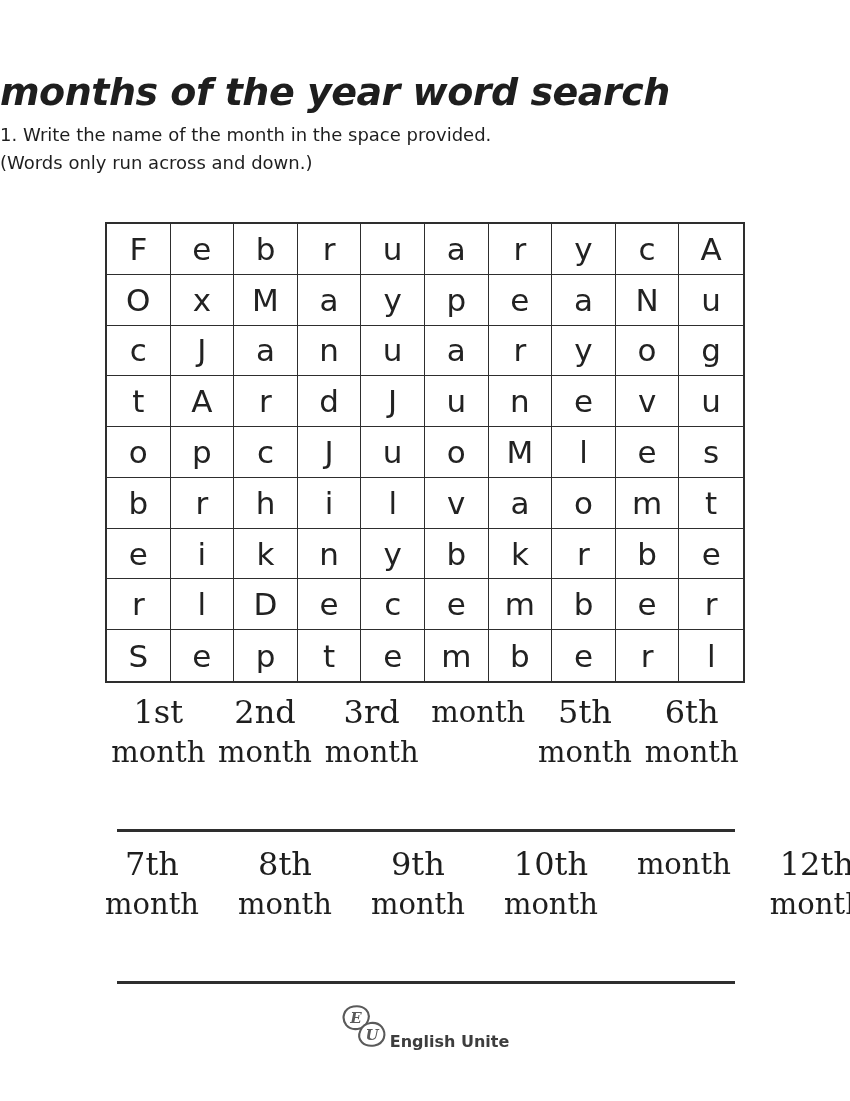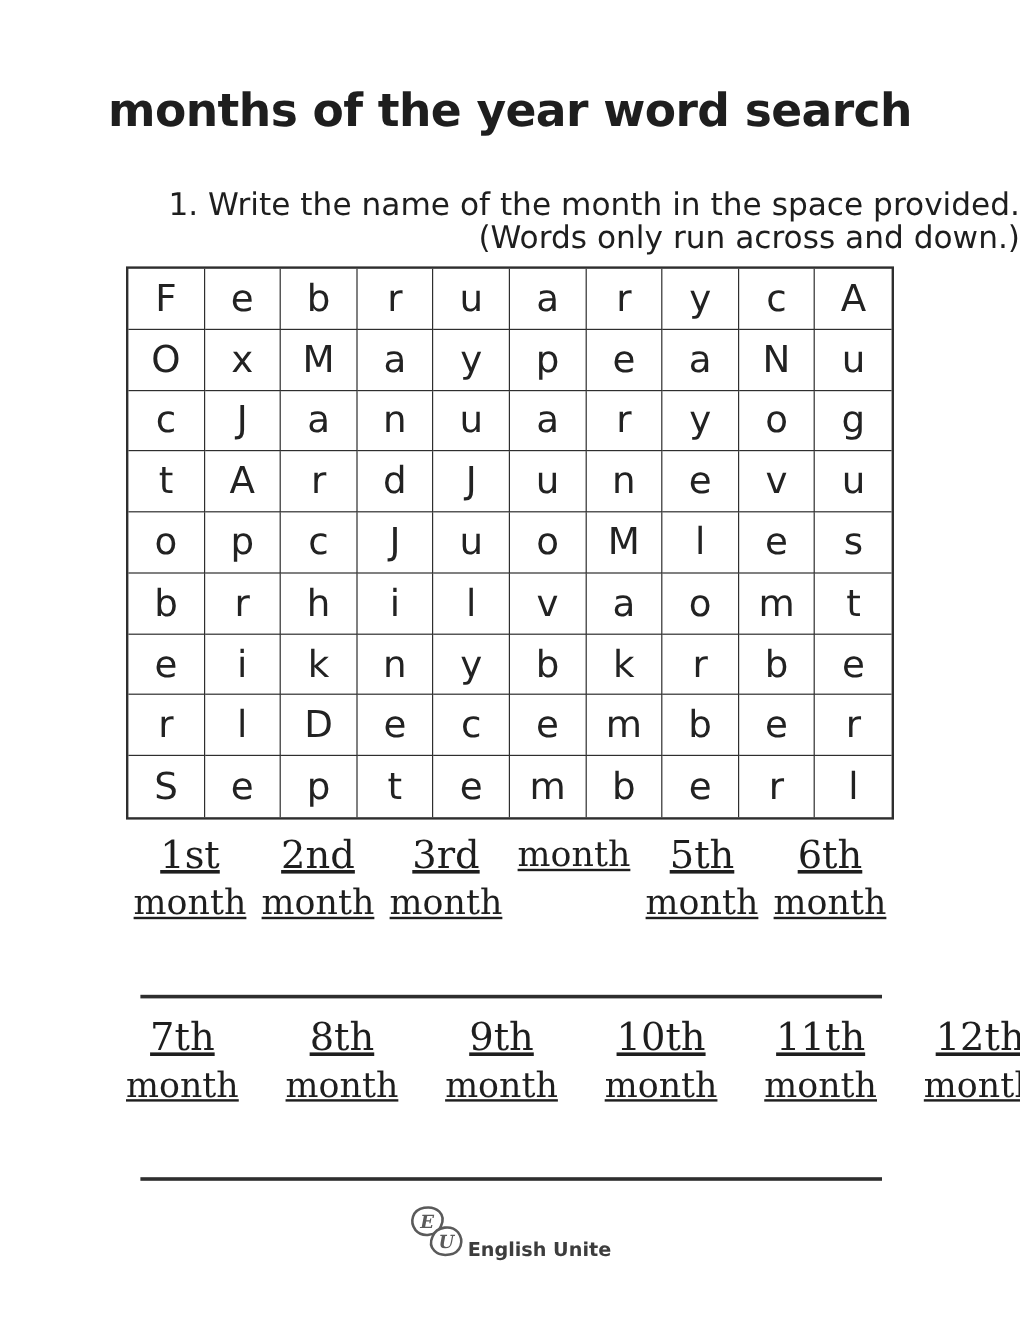--- a/index.html
+++ b/index.html
@@ -6,28 +6,28 @@
   .page{
     position:relative;
     width:850px;height:1101px;
     background:#ffffff;
     font-family:"DejaVu Sans",sans-serif;
     color:#1e1e1e;
     overflow:hidden;
   }
   .title{
     position:absolute;top:70px;left:0;width:100%;
-    text-align:center;
     font-size:38px;font-weight:bold;letter-spacing:-0.5px;
     margin:0;
+    font-style:italic;
   }
   .instructions{
     position:absolute;top:121px;left:0;width:100%;
-    text-align:right;
-    font-size:26px;line-height:28px;margin-top:36px;
+    text-align:left;
+    font-size:18px;line-height:28px;
   }
   .instructions p{margin:0;}
   .word-grid{
     position:absolute;left:105px;top:222px;
     width:640px;height:461px;
     display:grid;
     grid-template-columns:repeat(10,1fr);
     grid-template-rows:repeat(9,1fr);
     border:2px solid #2e2e2e;
     box-sizing:border-box;
@@ -40,21 +40,20 @@
     font-size:31px;
     color:#222222;
   }
   .cell:nth-child(10n){border-right:none;}
   .cell:nth-last-child(-n+10){border-bottom:none;}
   .blanks{
     position:absolute;left:105px;width:640px;
     display:grid;grid-template-columns:repeat(6,1fr);
     text-align:center;
     font-family:"DejaVu Serif",serif;
-    text-decoration:underline;
   }
   #blanks-1{top:692px;}
   #blanks-2{top:844px;gap:39px;}
   .ordinal{font-size:32px;line-height:40px;}
   .month-word{font-size:29px;line-height:36px;margin-top:2px;}
   .writing-line{
     position:absolute;left:117px;width:618px;height:3px;
     background:#2e2e2e;
   }
   #line-1{top:829px;}
@@ -214,21 +213,20 @@
       </div>
       <div>
         <div class="ordinal">9th</div>
         <div class="month-word">month</div>
       </div>
       <div>
         <div class="ordinal">10th</div>
         <div class="month-word">month</div>
       </div>
       <div>
-        <div class="ordinal">11th</div>
         <div class="month-word">month</div>
       </div>
       <div>
         <div class="ordinal">12th</div>
         <div class="month-word">month</div>
       </div>
     </div>
 
   <div class="writing-line" id="line-2"></div>
 

